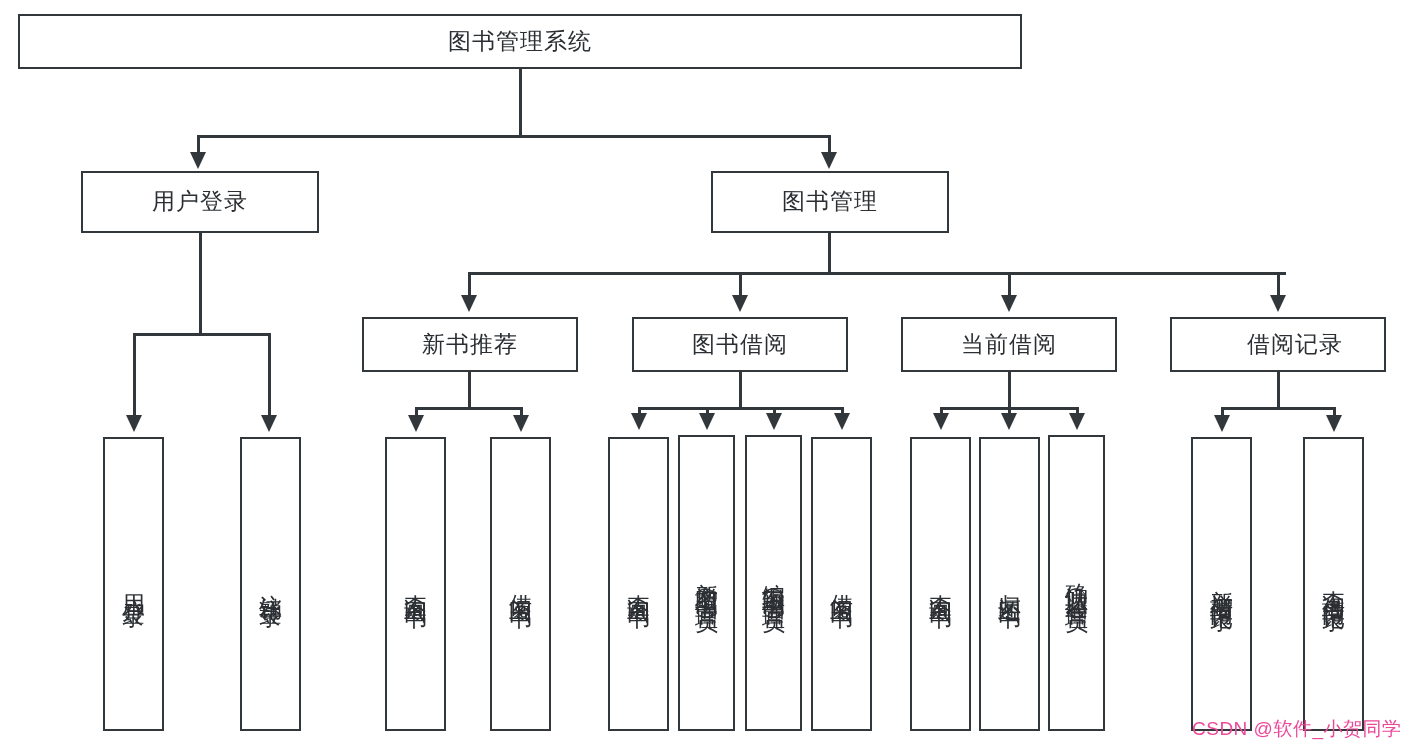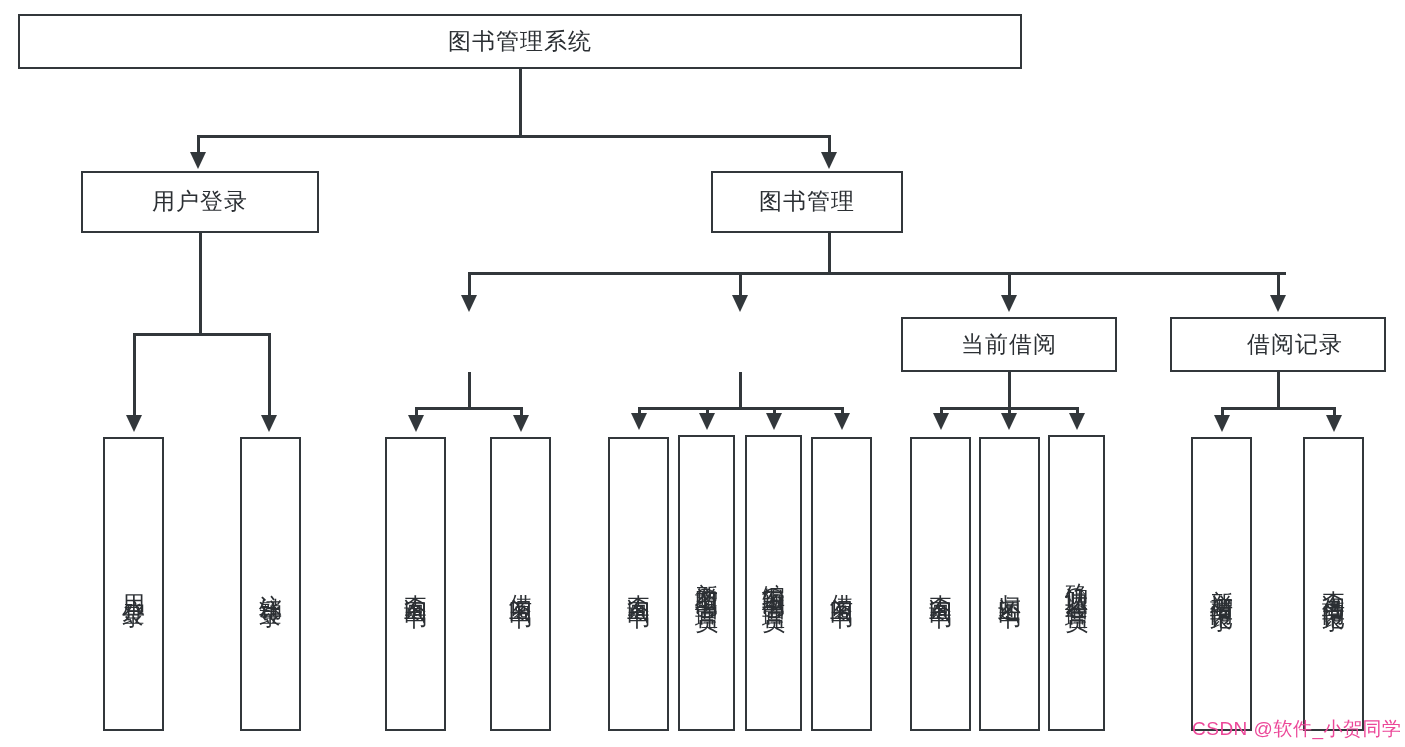--- a/index.html
+++ b/index.html
@@ -102,21 +102,21 @@
   <div class="vline" style="left:197px; top:135px; height:23px;"></div>
   <div class="arrow" style="left:190px; top:152px;"></div>
 
   <div class="vline" style="left:828px; top:135px; height:23px;"></div>
   <div class="arrow" style="left:821px; top:152px;"></div>
 
   <div class="node horiz" style="left:81px; top:171px; width:238px; height:62px;">
     <span class="label">用户登录</span>
   </div>
 
-  <div class="node horiz" style="left:711px; top:171px; width:192px; height:62px;">
+  <div class="node horiz" style="left:711px; top:171px; width:238px; height:62px;">
     <span class="label">图书管理</span>
   </div>
 
   <div class="vline" style="left:199px; top:233px; height:101px;"></div>
   <div class="hline" style="left:133px; top:333px; width:137px;"></div>
   <div class="vline" style="left:133px; top:333px; height:84px;"></div>
   <div class="arrow" style="left:126px; top:415px;"></div>
   <div class="vline" style="left:268px; top:333px; height:84px;"></div>
   <div class="arrow" style="left:261px; top:415px;"></div>
 
@@ -128,20 +128,26 @@
 
   <div class="vline" style="left:739px; top:272px; height:25px;"></div>
   <div class="arrow" style="left:732px; top:295px;"></div>
 
   <div class="vline" style="left:1008px; top:272px; height:25px;"></div>
   <div class="arrow" style="left:1001px; top:295px;"></div>
 
   <div class="vline" style="left:1277px; top:272px; height:25px;"></div>
   <div class="arrow" style="left:1270px; top:295px;"></div>
 
+  <div class="node horiz" style="left:362px; top:317px; width:216px; height:55px;">
+    <span class="label">新书推荐</span>
+  </div>
+  <div class="node horiz" style="left:632px; top:317px; width:216px; height:55px;">
+    <span class="label">图书借阅</span>
+  </div>
   <div class="node horiz" style="left:901px; top:317px; width:216px; height:55px;">
     <span class="label">当前借阅</span>
   </div>
   <div class="node horiz" style="left:1170px; top:317px; width:216px; height:55px;padding-left:34px;">
     <span class="label">借阅记录</span>
   </div>
 
   <div class="vline" style="left:468px; top:372px; height:36px;"></div>
   <div class="hline" style="left:415px; top:407px; width:108px;"></div>
   <div class="vline" style="left:415px; top:407px; height:10px;"></div>

